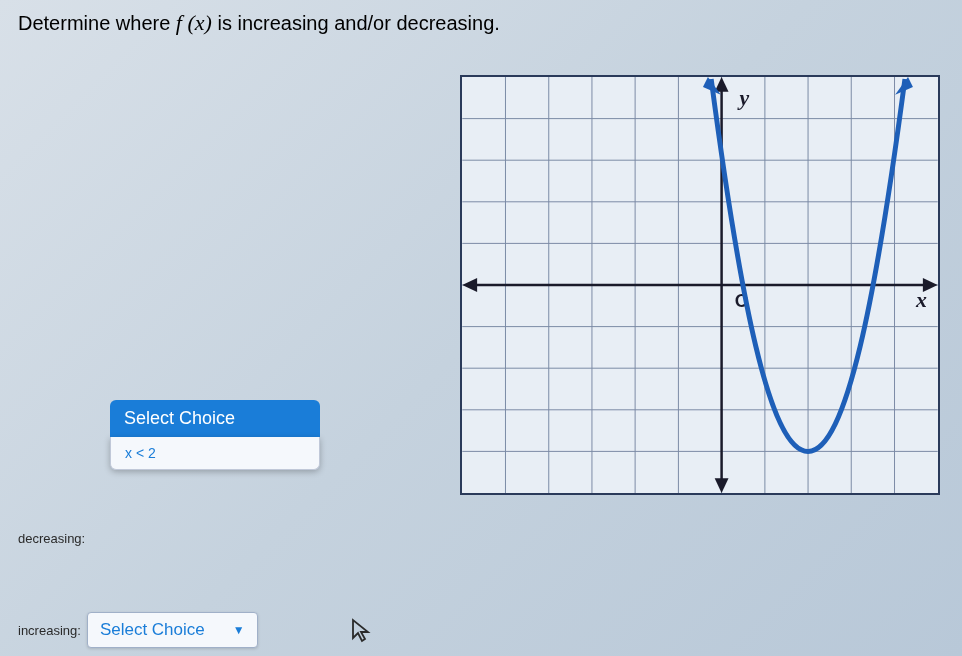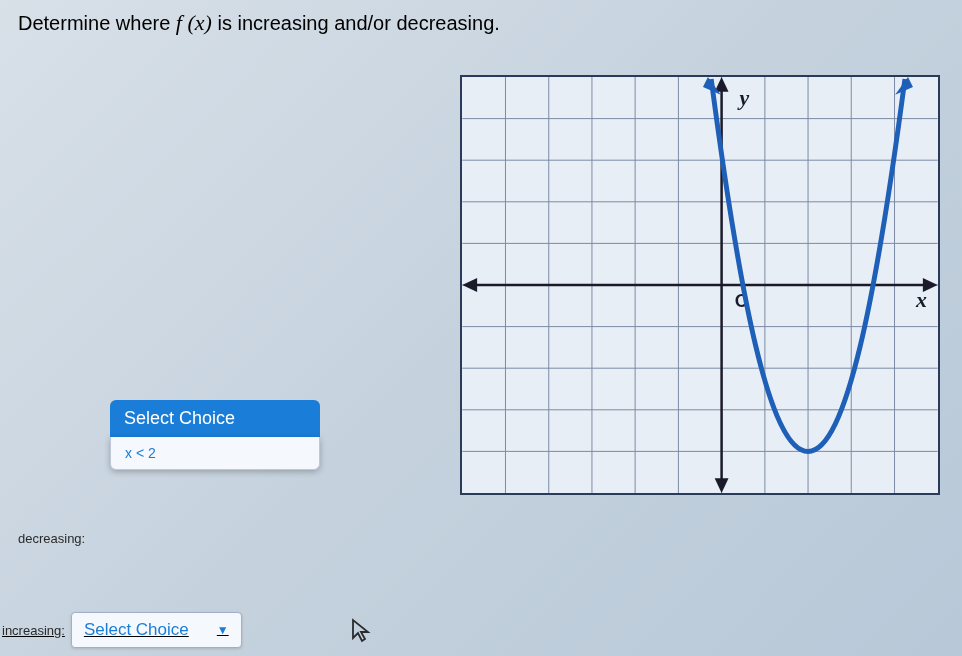--- a/index.html
+++ b/index.html
@@ -97,21 +97,21 @@
       border-top: 1px solid rgba(180,190,210,0.3);
     }
     .dropdown-option:first-child { border-top: none; }
     .label-row {
       position: absolute;
       display: flex;
       align-items: center;
       gap: 6px;
     }
     .decreasing-row { left: 18px; top: 531px; }
-    .increasing-row { left: 2px; top: 612px; text-decoration: underline; }
+    .increasing-row { left: 18px; top: 612px; }
     .row-label {
       font-size: 13px;
       color: #2a2a2a;
       text-align: right;
     }
     .select-box {
       display: inline-flex;
       align-items: center;
       gap: 28px;
       background: #f5f8fc;

